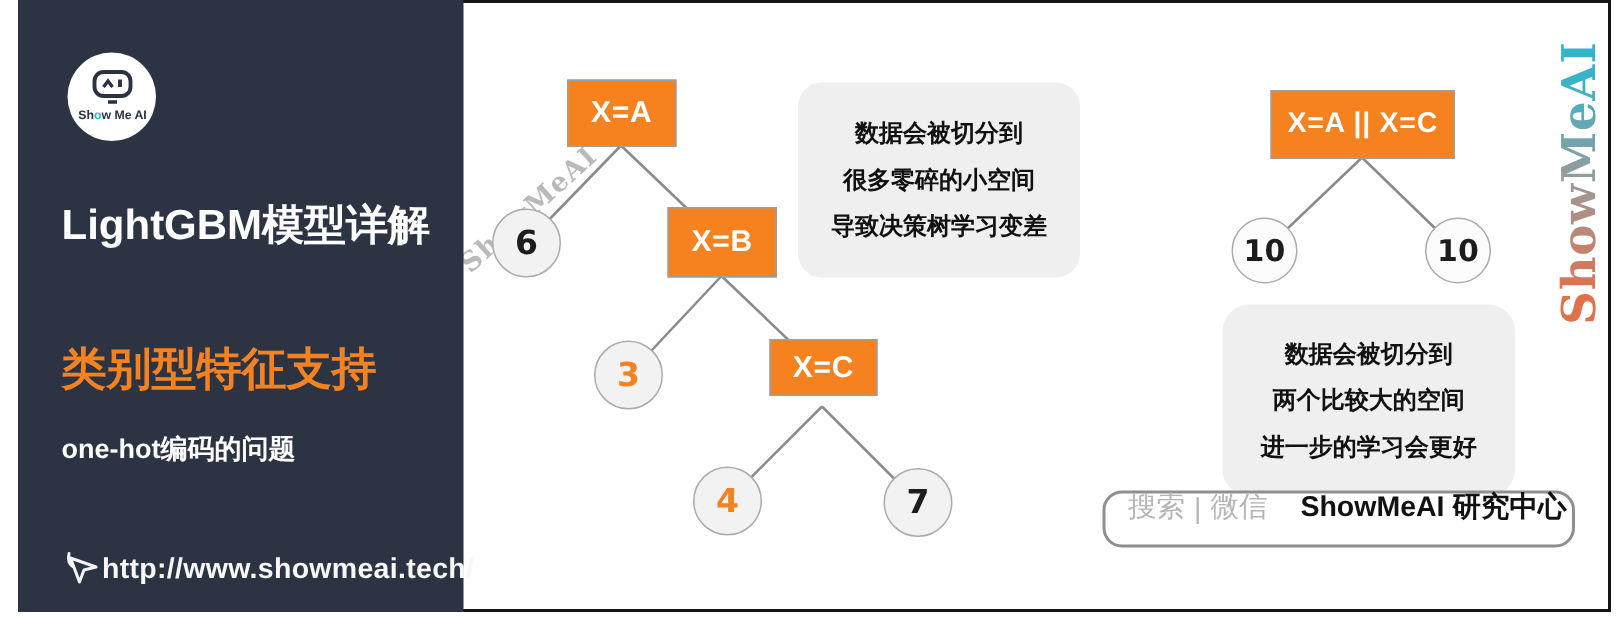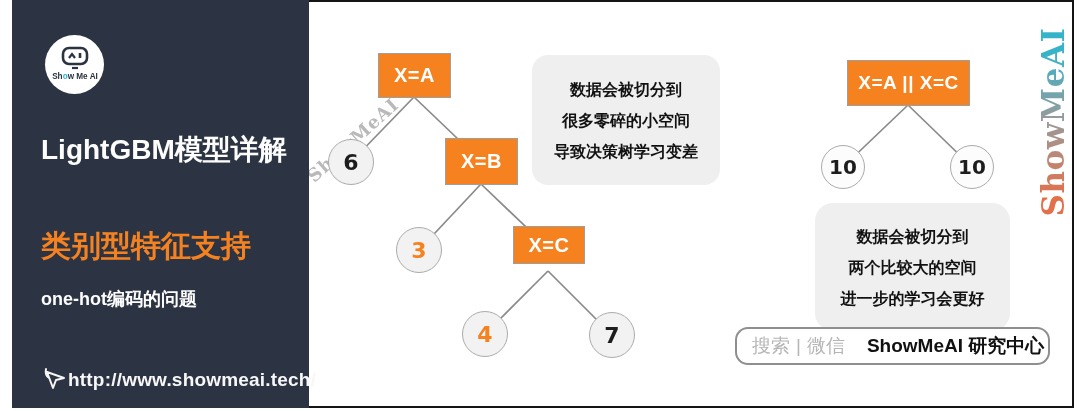--- a/index.html
+++ b/index.html
@@ -46,21 +46,21 @@
   
   .bubble {
     position:absolute; background:#efefef; border-radius:16px; z-index:8;
     display:flex; flex-direction:column; align-items:center; justify-content:center;
     color:#111111; font-weight:600; font-size:16px; line-height:31px; text-align:center;
   }
   
   .searchbar {
     position:absolute; left:735px; top:327px; width:315px; height:38px;
     background:#ffffff; border:2px solid #8f8f8f; border-radius:13px; z-index:12;
-    display:flex; align-items:center; padding:0 9px; gap:6px; white-space:nowrap;
+    display:flex; align-items:flex-end; padding:12px 9px; gap:6px; white-space:nowrap;
   }
   .search-gray { color:#b5b5b5; font-size:19px; }
   .search-brand{ color:#111111; font-size:19px; font-weight:bold; margin-left:16px; }
   
   .wm-diag {
     position:absolute; left:310px; top:168px; z-index:6;
     font-family:"DejaVu Serif", serif; font-weight:bold; font-size:18px;
     color:#b9b9b9; letter-spacing:1px; transform:rotate(-42deg); transform-origin:left center;
   }
   .wm-vert {

